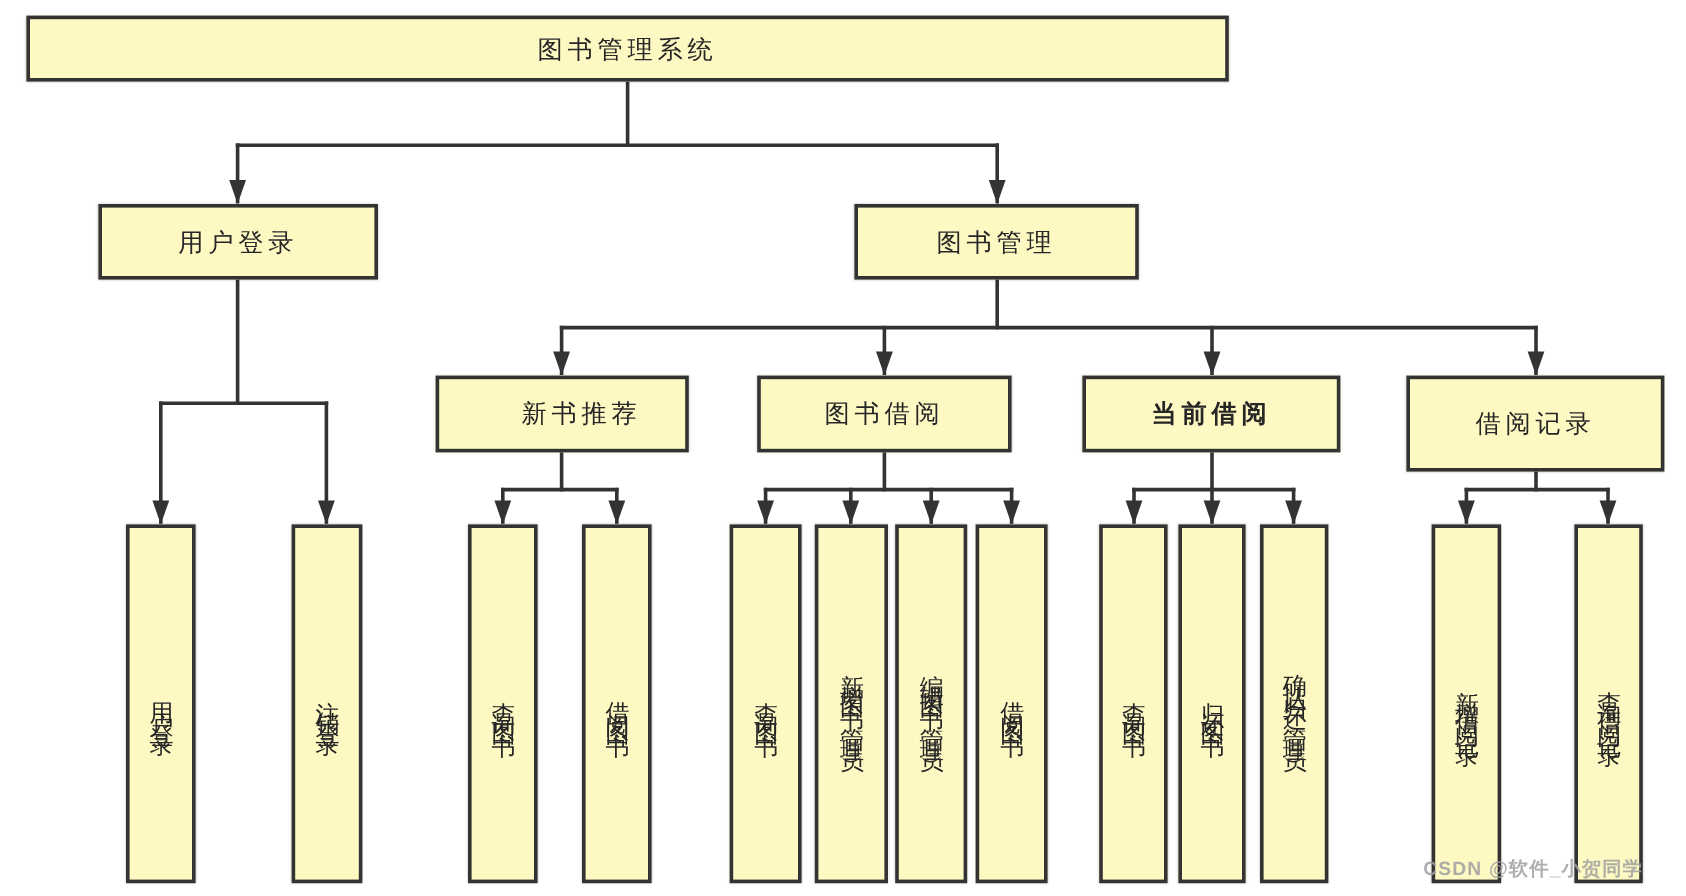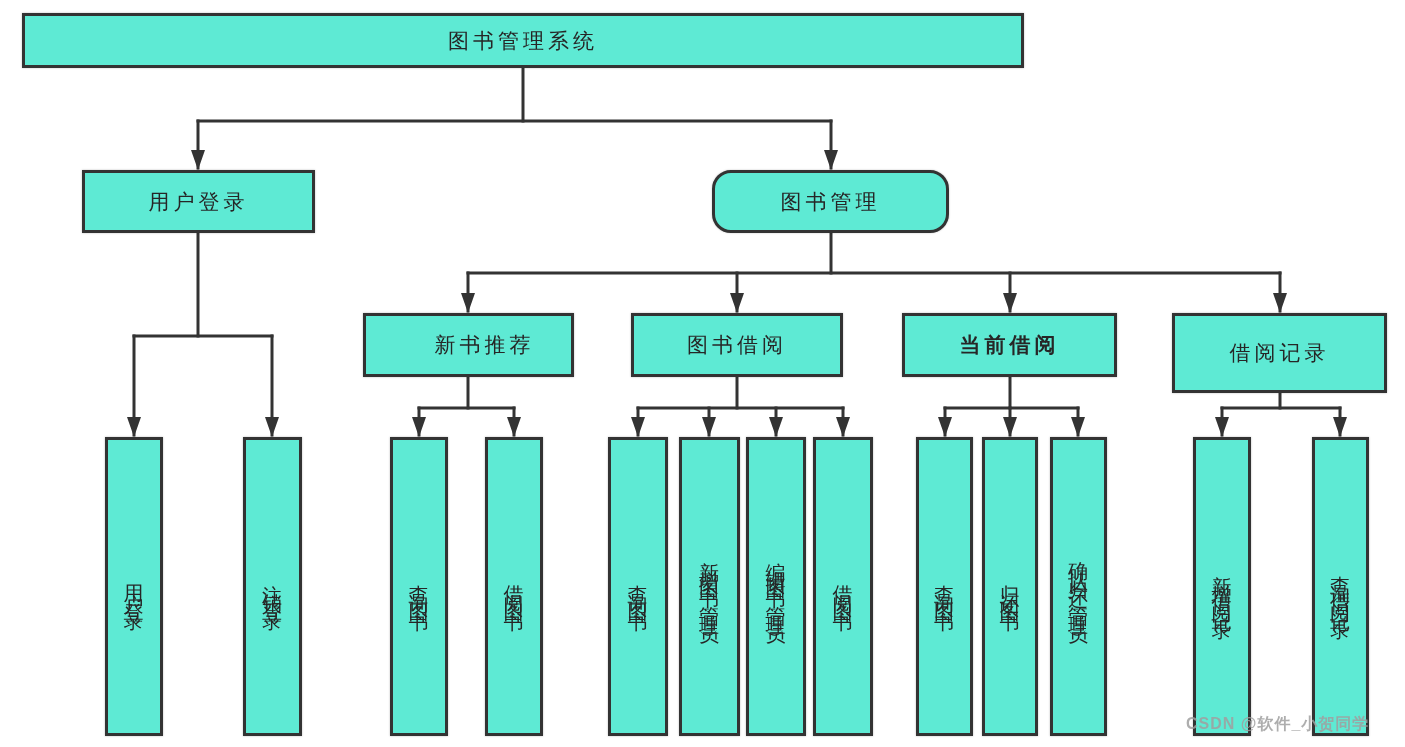--- a/index.html
+++ b/index.html
@@ -16,21 +16,21 @@
     overflow: hidden;
   }
   .connectors {
     position: absolute;
     left: 0;
     top: 0;
     pointer-events: none;
   }
   .box {
     position: absolute;
-    background: #5eead4;
+    background: #fef9c3;
     border: 3px solid #333333;
     box-sizing: border-box;
     display: flex;
     align-items: center;
     justify-content: center;
     color: #262626;
     box-shadow: 0 0 2px rgba(0,0,0,0.25);
   }
   .hbox {
     font-size: 21px;
@@ -123,21 +123,21 @@
       <path d="M1003 417 L1017 417 L1010 437 Z"></path>
       <path d="M1071 417 L1085 417 L1078 437 Z"></path>
       <path d="M1215 417 L1229 417 L1222 437 Z"></path>
       <path d="M1333 417 L1347 417 L1340 437 Z"></path>
     </g>
   </svg>
 
   <div class="box hbox" style="left:22px; top:13px; width:1002px; height:55px;">图书管理系统</div>
 
   <div class="box hbox" style="left:82px; top:170px; width:233px; height:63px;">用户登录</div>
-  <div class="box hbox" style="left:712px; top:170px; width:237px; height:63px;border-radius:19px;">图书管理</div>
+  <div class="box hbox" style="left:712px; top:170px; width:237px; height:63px;">图书管理</div>
 
   <div class="box hbox" style="left:363px; top:313px; width:211px; height:64px;padding-left:32px;">新书推荐</div>
   <div class="box hbox" style="left:631px; top:313px; width:212px; height:64px;">图书借阅</div>
   <div class="box hbox" style="left:902px; top:313px; width:215px; height:64px;font-weight:bold;">当前借阅</div>
   <div class="box hbox" style="left:1172px; top:313px; width:215px; height:80px;">借阅记录</div>
 
   <div class="box vbox" style="left:105px; top:437px; width:58px; height:299px;">用户登录</div>
   <div class="box vbox" style="left:243px; top:437px; width:59px; height:299px;">注销登录</div>
 
   <div class="box vbox" style="left:390px; top:437px; width:58px; height:299px;">查询图书</div>

